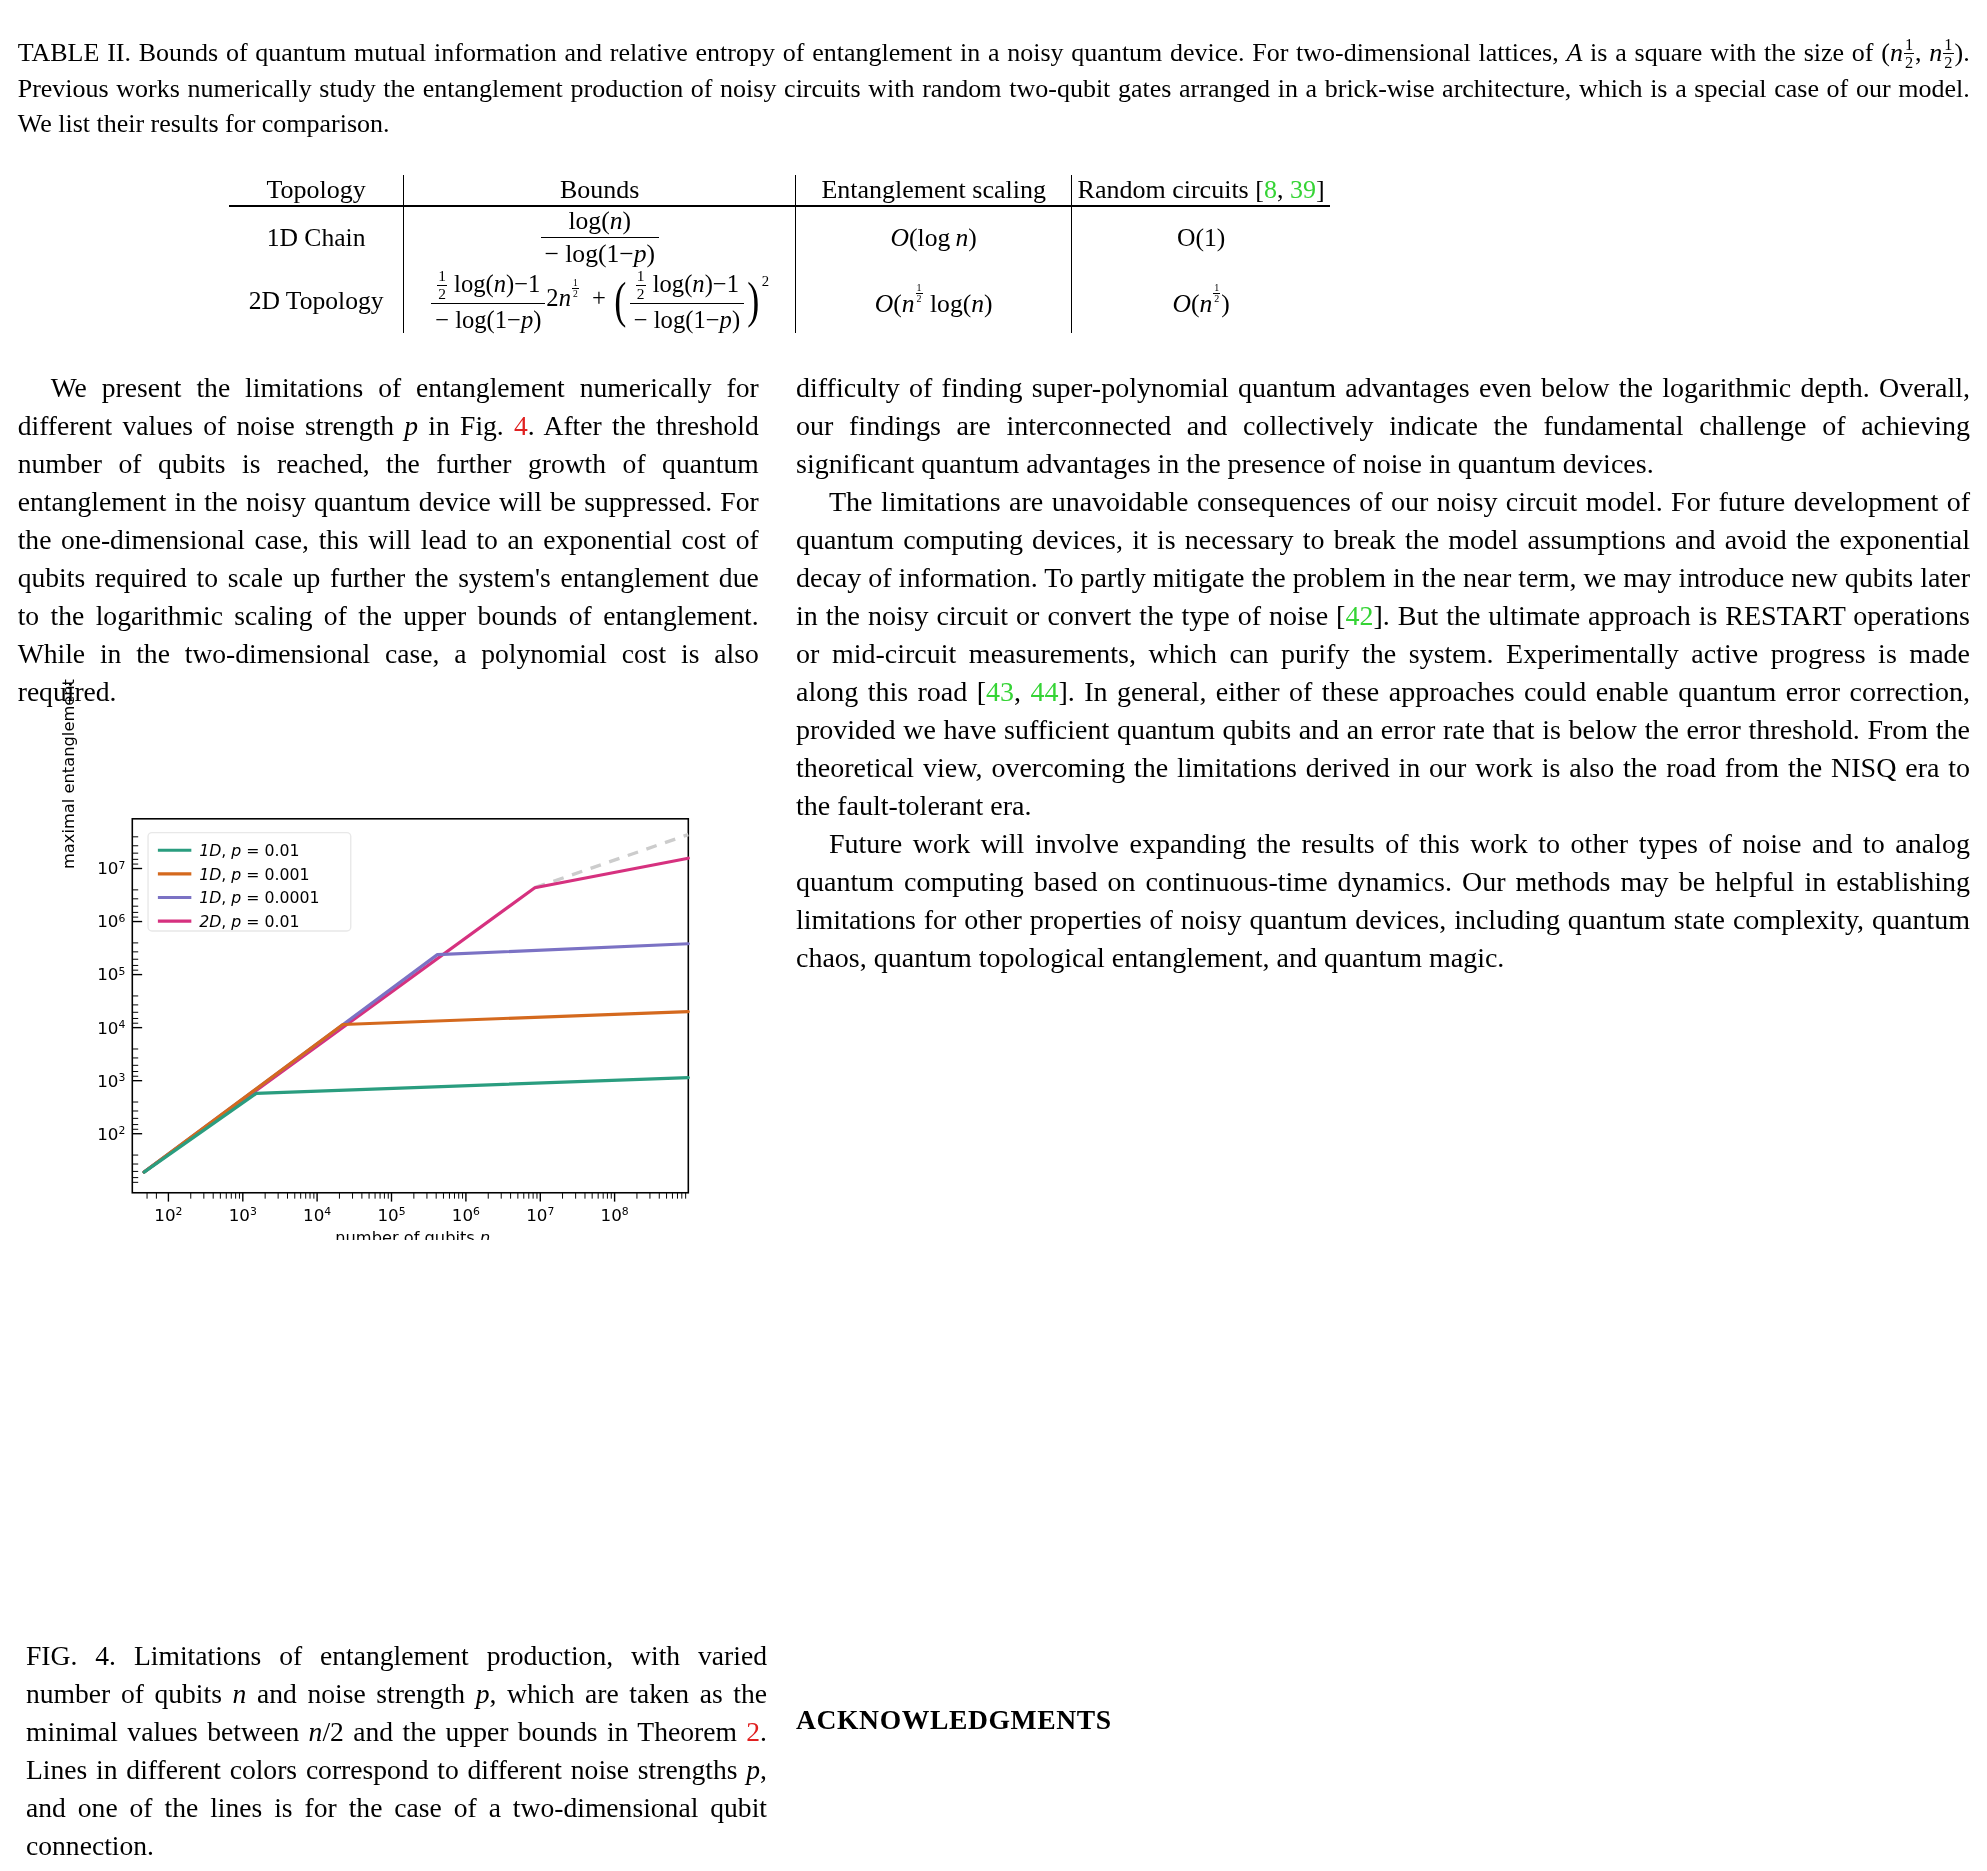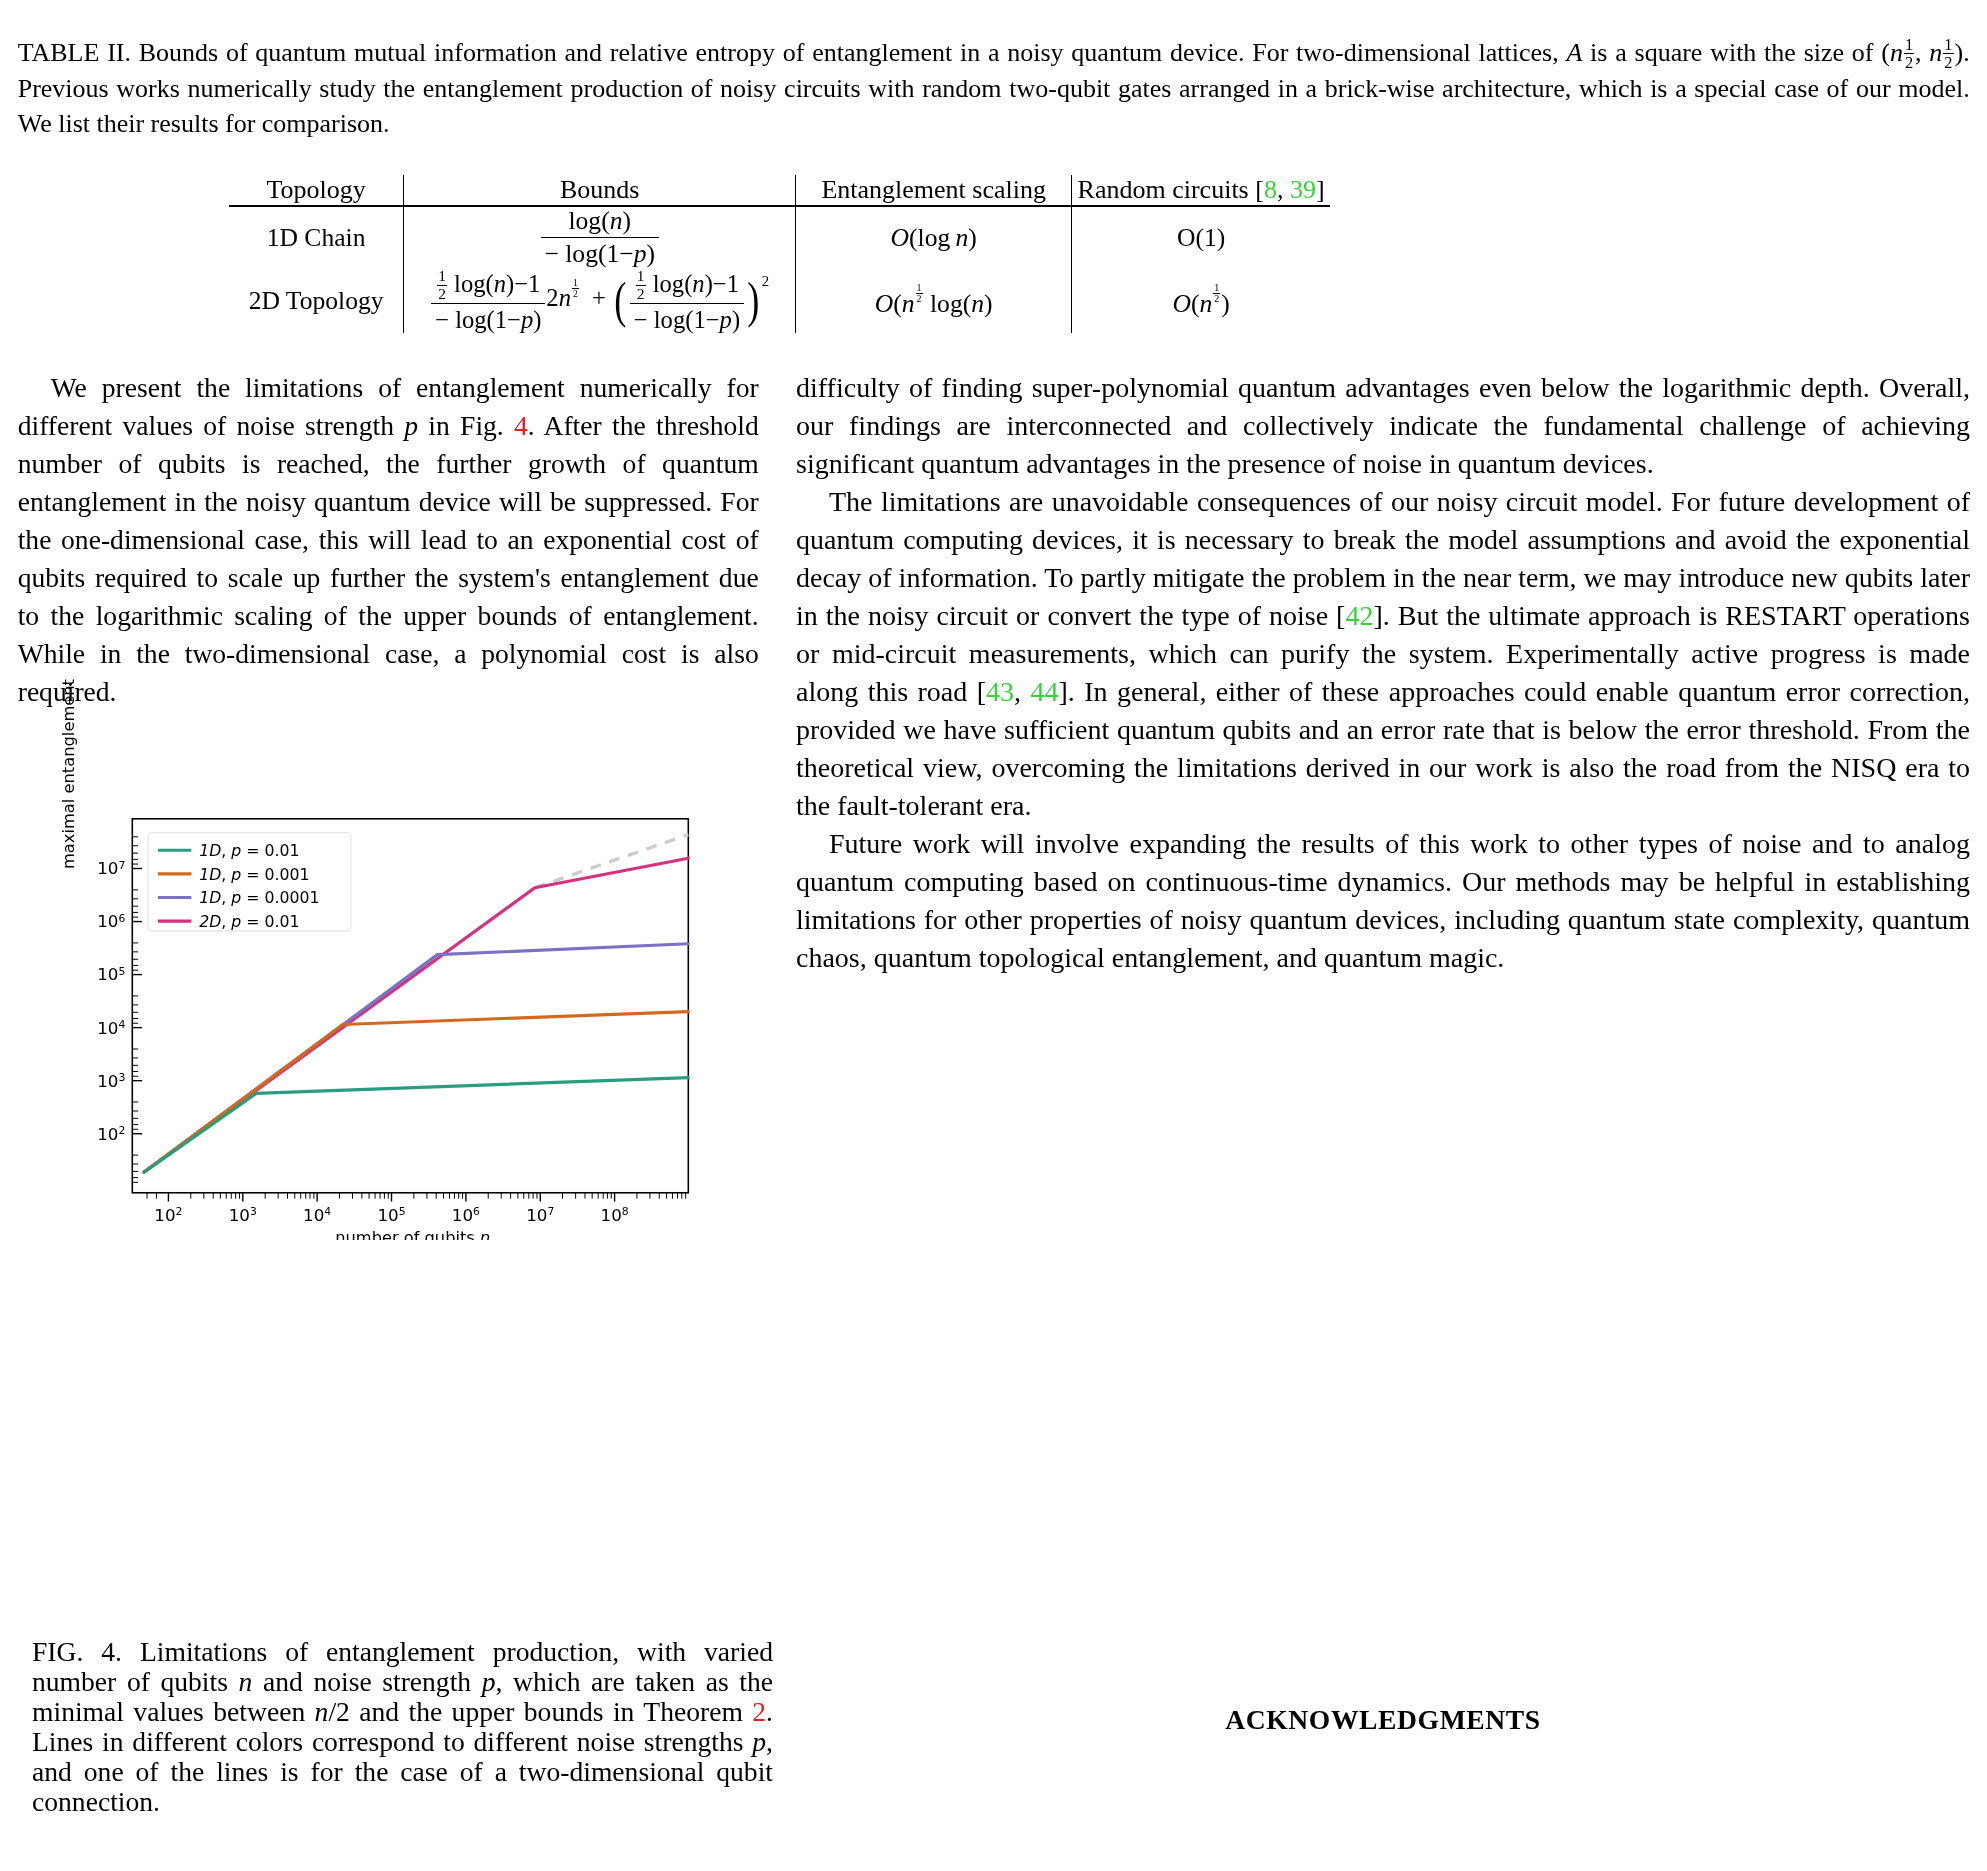--- a/index.html
+++ b/index.html
@@ -171,36 +171,36 @@
     transform: rotate(-90deg);
     transform-origin: 0 0;
     font-family: "DejaVu Sans", "Liberation Sans", sans-serif;
     font-size: 16.3px;
     color: #000;
     text-align: center;
     white-space: nowrap;
   }
   .fig-caption {
     position: absolute;
-    left: 32px;
+    left: 26px;
     top: 1608px;
     width: 741px;
     font-size: 27.6px;
-    line-height: 30px;
+    line-height: 38px;
     text-align: justify;
     text-justify: inter-word;
   }
 
   
   .ack-head {
     position: absolute;
     left: 796px;
     top: 1675px;
     width: 1174px;
-    text-align: center;
+    text-align: left;
     font-size: 27.6px;
     font-weight: bold;
     letter-spacing: 0.6px;
   }
   .ack-body {
     position: absolute;
     left: 796px;
     top: 1834px;
     width: 1174px;
     font-size: 27.6px;

